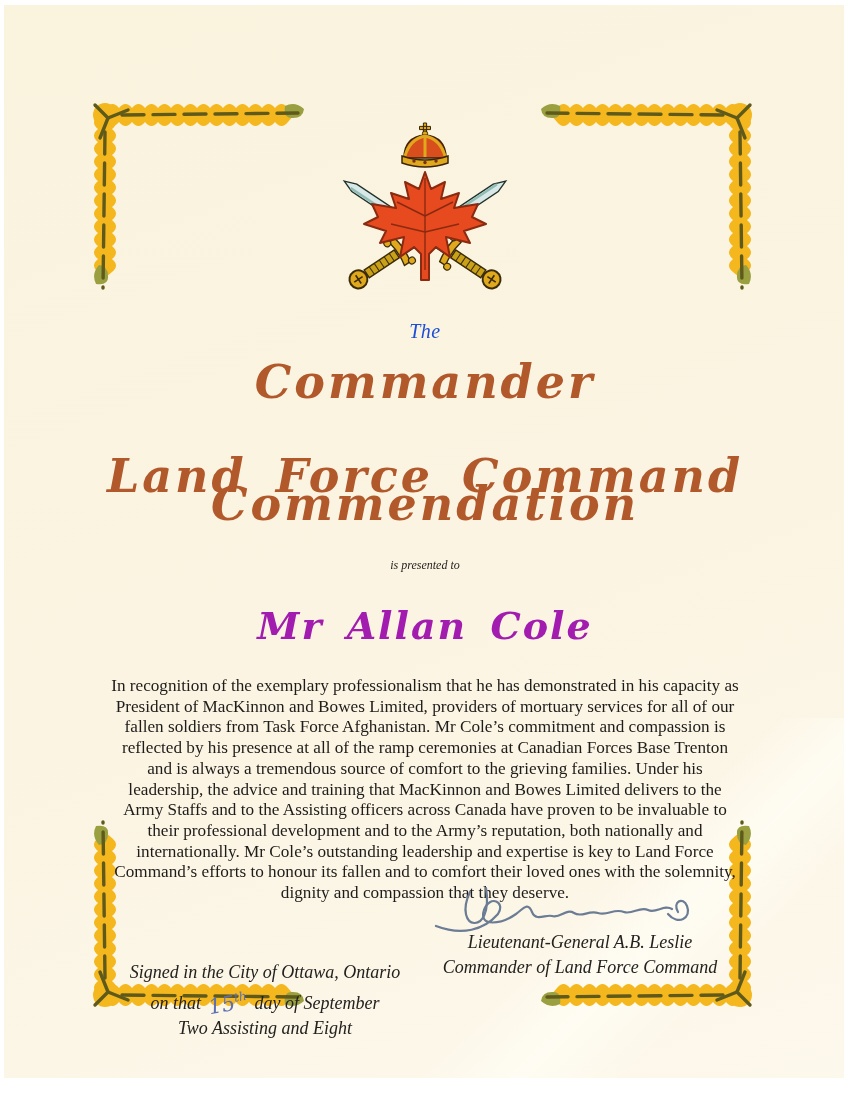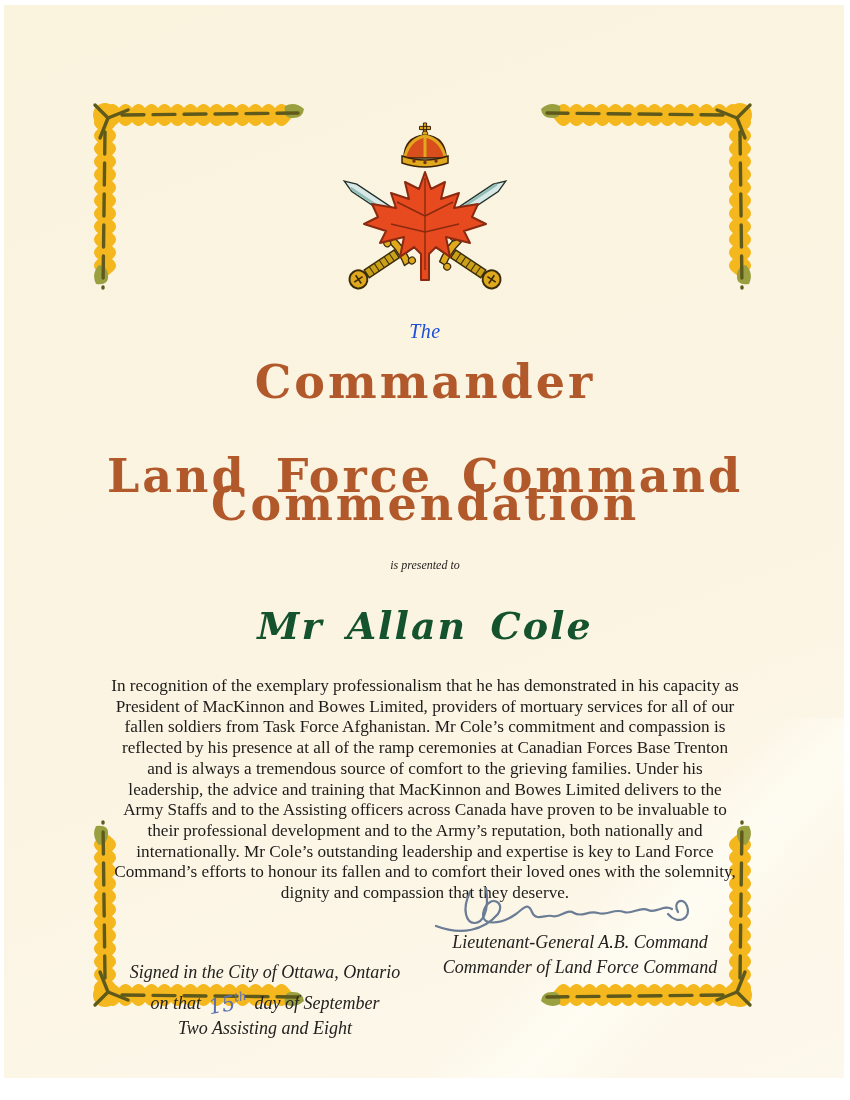--- a/index.html
+++ b/index.html
@@ -5,28 +5,28 @@
   html,body{margin:0;padding:0;background:#ffffff;}
   .page{position:relative;width:850px;height:1100px;background:#ffffff;overflow:hidden;
         font-family:"Liberation Serif", serif;}
   .paper{position:absolute;left:4px;top:5px;right:6px;bottom:22px;
          background:linear-gradient(160deg,#faf3de 0%,#fbf4e2 55%,#fdf8ec 100%);}
   .paper:after{content:"";position:absolute;right:0;bottom:0;width:420px;height:360px;
          background:linear-gradient(135deg,rgba(255,253,244,0) 45%,rgba(255,253,244,0.85) 58%,rgba(255,253,244,0) 72%);}
   .abs{position:absolute;}
   .ctr{left:0;right:0;text-align:center;}
   .the-line{top:320px;font-size:20px;font-style:italic;color:#1d4ed8;letter-spacing:0.5px;}
-  .script{font-family:"DejaVu Serif", serif;font-weight:bold;
+  .script{font-family:"DejaVu Serif", serif;font-style:italic;font-weight:bold;
           color:#b2592c;font-size:46px;letter-spacing:3px;word-spacing:10px;}
   .t1{top:355px;}
   .t2{top:417px;margin-top:32px;}
   .t3{top:477px;}
   .presented{top:558px;font-size:12px;font-style:italic;color:#242220;}
   .recipient{top:603px;font-family:"DejaVu Serif", serif;font-style:italic;font-weight:bold;
-             color:#14532d;font-size:38px;letter-spacing:2px;word-spacing:8px;}
+             color:#a21caf;font-size:38px;letter-spacing:2px;word-spacing:8px;}
   .citation{top:676px;left:110px;width:630px;text-align:center;font-size:17.2px;
             line-height:20.7px;color:#1e1c1a;}
   .sig-block-left{top:960px;left:100px;width:330px;text-align:center;font-style:italic;
                   font-size:18px;line-height:25px;color:#242220;}
   .sig-block-right{top:930px;left:420px;width:320px;text-align:center;font-style:italic;
                    font-size:18px;line-height:25px;color:#242220;}
   .handwritten-day{display:inline-block;color:#5b6fb5;font-size:21px;
                    font-family:"DejaVu Serif", serif;transform:rotate(-10deg);
                    margin:0 7px;position:relative;top:2px;}
   .handwritten-day sup{font-size:12px;}
@@ -153,16 +153,16 @@
 
   <div class="abs sig-block-left">
     <div>Signed in the City of Ottawa, Ontario</div>
     <div>
       <span>on that</span><span class="handwritten-day"><span>15</span><sup>th</sup></span><span>day of September</span>
     </div>
     <div>Two Assisting and Eight</div>
   </div>
 
   <div class="abs sig-block-right">
-    <div>Lieutenant-General A.B. Command</div>
+    <div>Lieutenant-General A.B. Leslie</div>
     <div>Commander of Land Force Command</div>
   </div>
 </div>
 
 </body></html>

